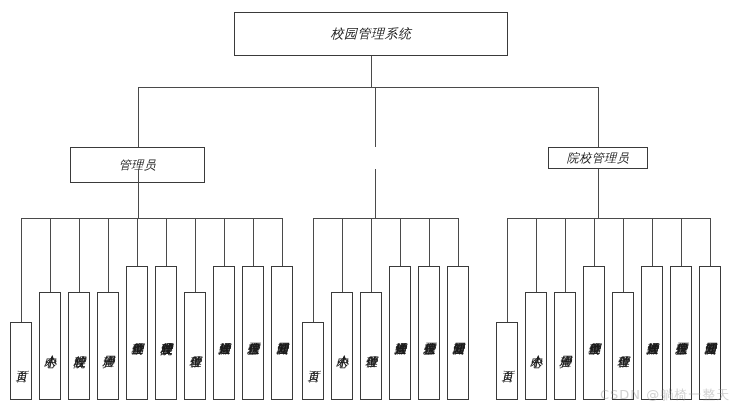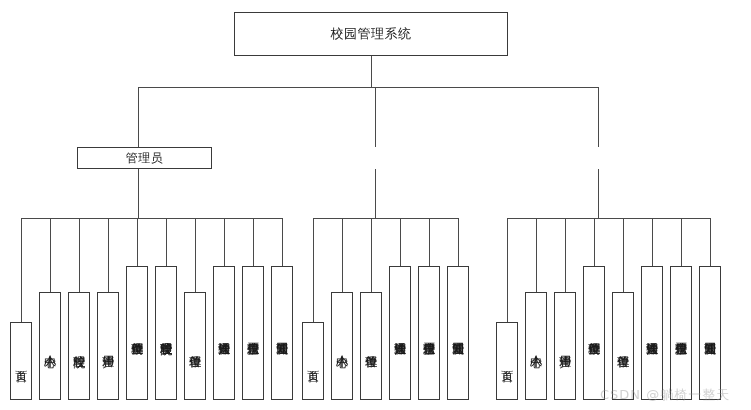--- a/index.html
+++ b/index.html
@@ -19,20 +19,21 @@
   }
   .node {
     position: absolute;
     box-sizing: border-box;
     border: 1px solid #3a3a3a;
     background: #ffffff;
     display: flex;
     align-items: center;
     justify-content: center;
     color: #1a1a1a;
+    font-style: italic;
   }
   .node.horiz {
     font-size: 12px;
     letter-spacing: 0.5px;
   }
   .node.vert {
     writing-mode: vertical-rl;
     text-orientation: upright;
     font-size: 12px;
     line-height: 1.05;
@@ -68,21 +69,21 @@
 
 <div id="canvas">
     <div class="node root horiz" style="left: 234px; top: 12px; width: 274px; height: 44px;">
       <span>校园管理系统</span>
     </div>
     <div class="line vline" style="left: 371px; top: 56px; height: 31px;"></div>
     <div class="line hline" style="left: 137.5px; top: 87px; width: 460.5px;"></div>
     <div class="line vline" style="left: 137.5px; top: 87px; height: 60px;"></div>
     <div class="line vline" style="left: 375px; top: 87px; height: 60px;"></div>
     <div class="line vline" style="left: 598px; top: 87px; height: 60px;"></div>
-    <div class="node horiz" style="left: 77px; top: 147px; width: 135px; height: 22px;">
+    <div class="node horiz" style="left: 70px; top: 147px; width: 135px; height: 36px;">
       <span>管理员</span>
     </div>
     <div class="line vline" style="left: 137.5px; top: 169px; height: 49px;"></div>
     <div class="line hline" style="left: 21px; top: 218px; width: 261px;"></div>
     <div class="line vline" style="left: 21px; top: 218px; height: 104px;"></div>
     <div class="node vert" style="left: 10px; top: 322px; width: 22px; height: 78px;">
       <span>首页</span>
     </div>
     <div class="line vline" style="left: 50px; top: 218px; height: 74px;"></div>
     <div class="node vert" style="left: 39px; top: 292px; width: 22px; height: 108px;">
@@ -139,20 +140,23 @@
       <span>通知推送管理</span>
     </div>
     <div class="line vline" style="left: 429px; top: 218px; height: 48px;"></div>
     <div class="node vert" style="left: 418px; top: 266px; width: 22px; height: 134px;">
       <span>投票信息管理</span>
     </div>
     <div class="line vline" style="left: 458px; top: 218px; height: 48px;"></div>
     <div class="node vert" style="left: 447px; top: 266px; width: 22px; height: 134px;">
       <span>通知回复管理</span>
     </div>
+    <div class="node horiz" style="left: 548px; top: 147px; width: 100px; height: 22px;">
+      <span>院校管理员</span>
+    </div>
     <div class="line vline" style="left: 598px; top: 169px; height: 49px;"></div>
     <div class="line hline" style="left: 507px; top: 218px; width: 203px;"></div>
     <div class="line vline" style="left: 507px; top: 218px; height: 104px;"></div>
     <div class="node vert" style="left: 496px; top: 322px; width: 22px; height: 78px;">
       <span>首页</span>
     </div>
     <div class="line vline" style="left: 536px; top: 218px; height: 74px;"></div>
     <div class="node vert" style="left: 525px; top: 292px; width: 22px; height: 108px;">
       <span>个人中心</span>
     </div>

